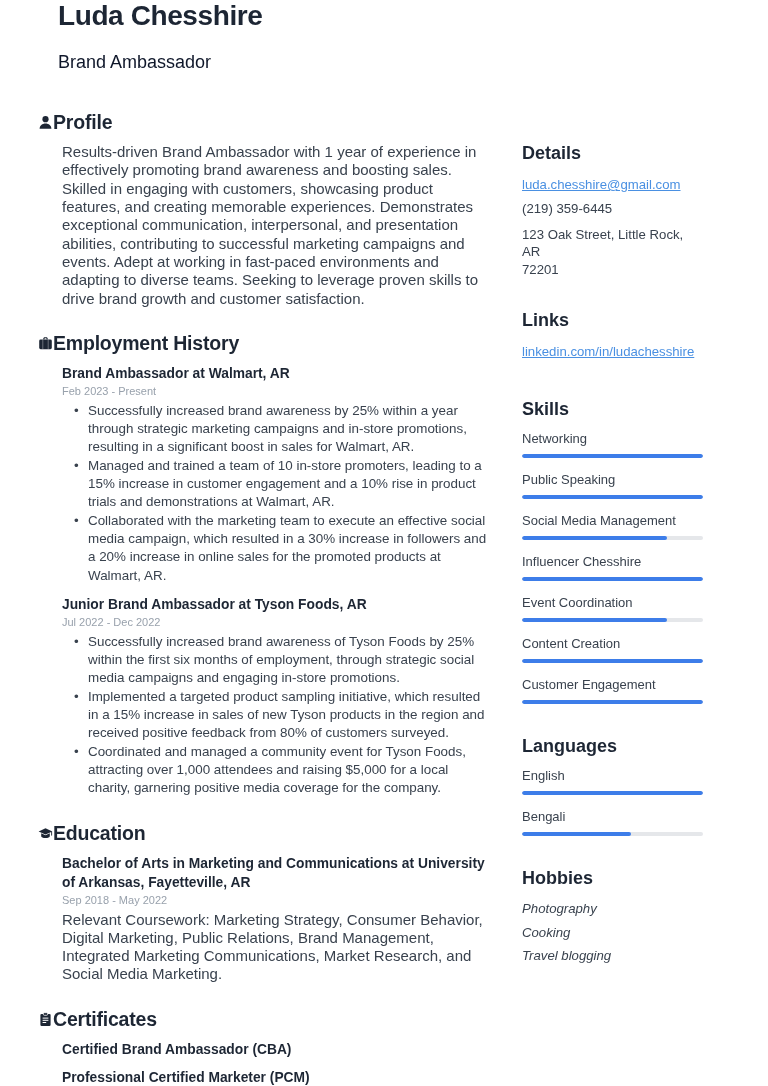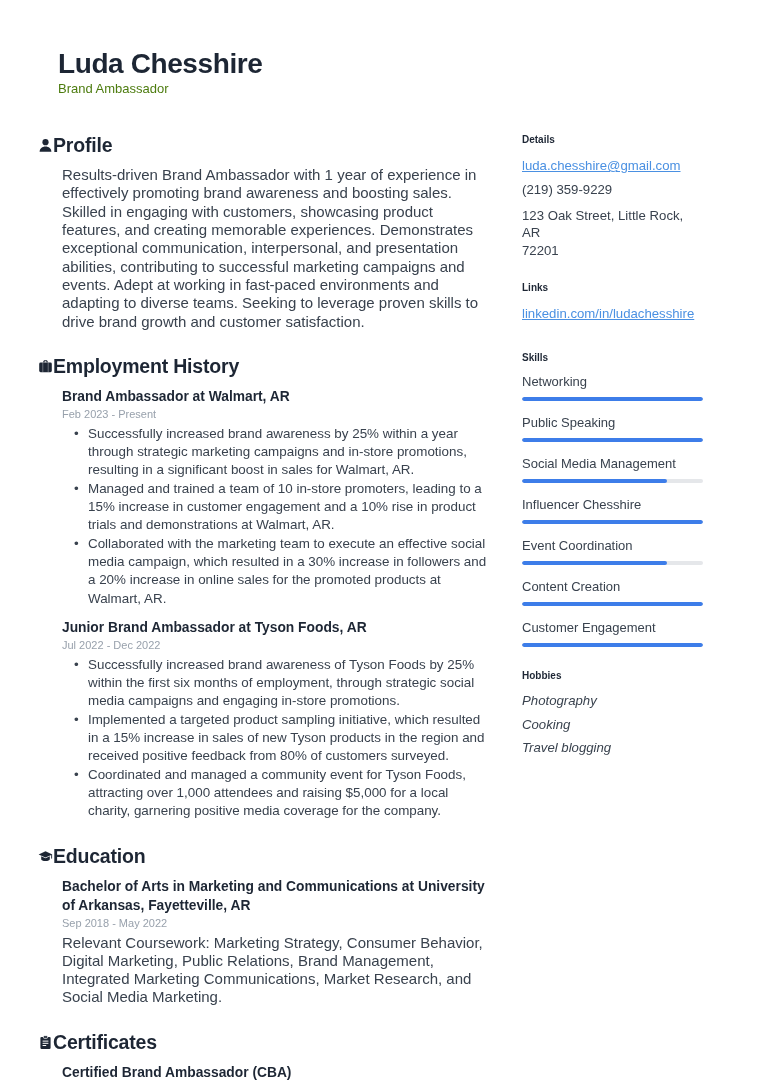--- a/index.html
+++ b/index.html
@@ -2,26 +2,26 @@
 <html><head>
 <meta charset="utf-8">
 <style>
   * { margin:0; padding:0; box-sizing:border-box; }
   html,body { background:#ffffff; }
   body {
     width:768px; height:1086px; overflow:hidden;
     font-family:"Liberation Sans","DejaVu Sans",sans-serif;
     color:#39424e;
   }
-  .page { padding-top:48px; height:100%; }
+  .page { height:100%; }
 
   
   .header { margin-left:58px; }
   .name { font-size:28px; font-weight:700; color:#1d2634; letter-spacing:-0.4px; line-height:1.15; }
-  .subtitle { font-size:13px; color:#4d7c0f; margin-top:1px; }
+  .subtitle { font-size:18px; color:#0f172a; margin-top:20px; }
 
   
   .columns { display:flex; margin-top:38px; }
   .main { margin-left:38px; width:452px; }
   .sidebar { margin-left:32px; width:181px; }
 
   
   section { margin-bottom:24px; }
   .sec-head { display:flex; align-items:center; margin-bottom:9px; }
   .sec-head .icon { width:15px; height:15px; display:inline-flex; align-items:center; justify-content:center; flex:0 0 15px; }
@@ -34,21 +34,21 @@
   .dates { font-size:11px; color:#98a1ac; margin-top:2px; margin-bottom:5px; }
 
   ul.bullets { list-style:none; margin:2px 0 6px 12px; }
   ul.bullets li { position:relative; padding-left:14px; font-size:13.4px; line-height:18.3px; max-width:420px; }
   ul.bullets li::before { content:"\2022"; position:absolute; left:0; }
 
   .cert-item { margin-bottom:9px; }
 
   
   .side-sec { margin-bottom:23px; }
-  .side-heading { font-size:10px; font-weight:700; color:#1d2634; margin-bottom:11px; }
+  .side-heading { font-size:18px; font-weight:700; color:#1d2634; margin-bottom:11px;margin-top:32px; }
   .side-item { font-size:13.2px; line-height:17.5px; margin-bottom:8px; color:#39424e; }
   a.link { display:inline-block; font-size:13.2px; color:#4a90e2; text-decoration:underline; margin-bottom:8px; cursor:pointer; }
 
   .skill-row { margin-bottom:14px; }
   .skill-label { font-size:13px; color:#39424e; margin-bottom:8px; }
   .bar-track { width:100%; height:4px; background:#e5e7ea; border-radius:2px; overflow:hidden; }
   .bar-fill { height:4px; background:#3d7de9; border-radius:2px; }
 
   ul.plain-list { list-style:none;font-style:italic; }
   ul.plain-list li { font-size:13.2px; line-height:17px; margin-bottom:6.5px; color:#39424e; }
@@ -158,21 +158,21 @@
         </div>
       </section>
 
     </main>
 
     <aside class="sidebar">
 
       <div class="side-sec">
         <h3 class="side-heading">Details</h3>
         <a class="link">luda.chesshire@gmail.com</a>
-        <div class="side-item">(219) 359-9229</div>
+        <div class="side-item">(219) 359-6445</div>
         <div class="side-item">
           <span>123 Oak Street, Little Rock, AR</span><br>
           <span>72201</span>
         </div>
       </div>
 
       <div class="side-sec">
         <h3 class="side-heading">Links</h3>
         <a class="link">linkedin.com/in/ludachesshire</a>
       </div>
@@ -224,20 +224,38 @@
 
           <div class="skill-row">
             <div class="skill-label">Customer Engagement</div>
             <div class="bar-track">
               <div class="bar-fill" style="width: 100%;"></div>
             </div>
           </div>
 
       </div>
 
+      <div class="side-sec">
+        <h3 class="side-heading">Languages</h3>
+
+          <div class="skill-row">
+            <div class="skill-label">English</div>
+            <div class="bar-track">
+              <div class="bar-fill" style="width: 100%;"></div>
+            </div>
+          </div>
+
+          <div class="skill-row">
+            <div class="skill-label">Bengali</div>
+            <div class="bar-track">
+              <div class="bar-fill" style="width: 60%;"></div>
+            </div>
+          </div>
+
+      </div>
 
       <div class="side-sec">
         <h3 class="side-heading">Hobbies</h3>
         <ul class="plain-list">
             <li>Photography</li>
             <li>Cooking</li>
             <li>Travel blogging</li>
           </ul>
       </div>
 

